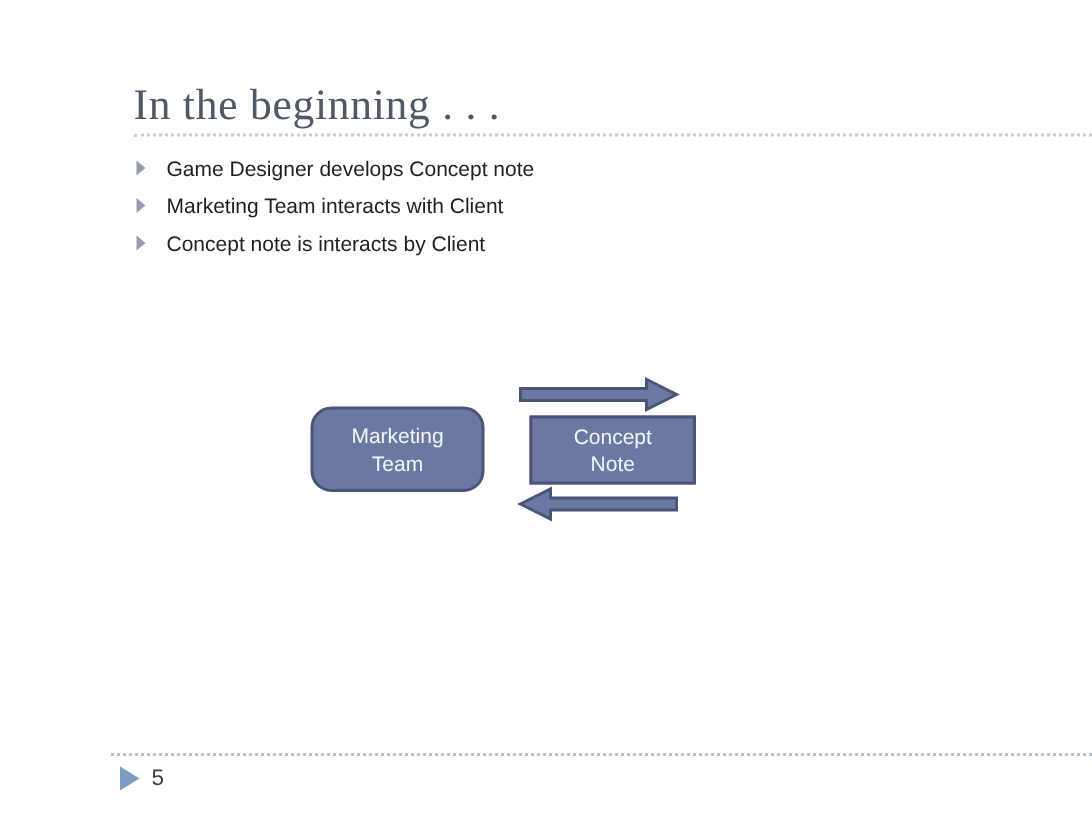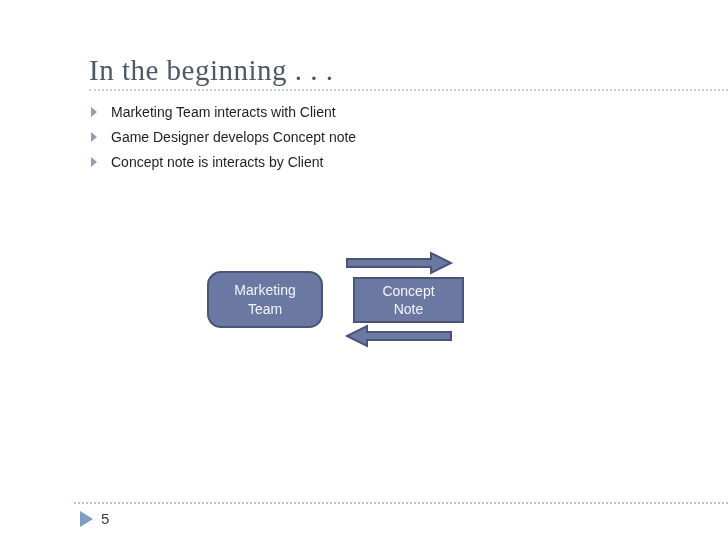--- a/index.html
+++ b/index.html
@@ -135,25 +135,25 @@
 <body>
 
 <div class="slide">
 
   <h1 class="title">In the beginning . . .</h1>
   <div class="title-divider"></div>
 
   <ul class="bullets">
     <li class="bullet-item">
       <span class="bullet-tri"></span>
-      <span>Marketing Team interacts with Client</span>
+      <span>Game Designer develops Concept note</span>
     </li>
     <li class="bullet-item">
       <span class="bullet-tri"></span>
-      <span>Game Designer develops Concept note</span>
+      <span>Marketing Team interacts with Client</span>
     </li>
     <li class="bullet-item">
       <span class="bullet-tri"></span>
       <span>Concept note is interacts by Client</span>
     </li>
   </ul>
 
   <div class="diagram">
 
     <svg class="arrow-svg arrow-top" width="107" height="22" viewBox="0 0 107 22">

